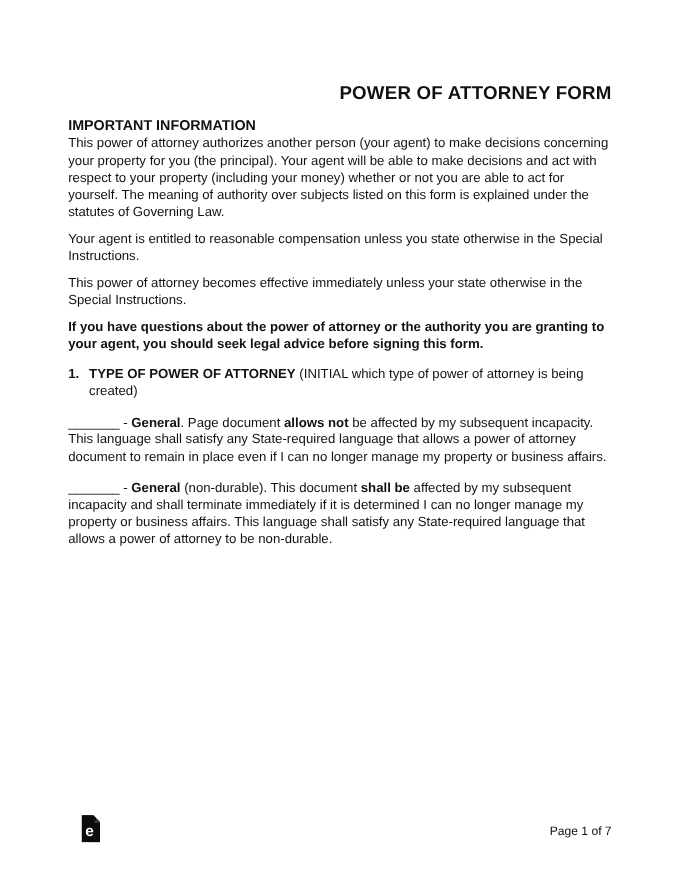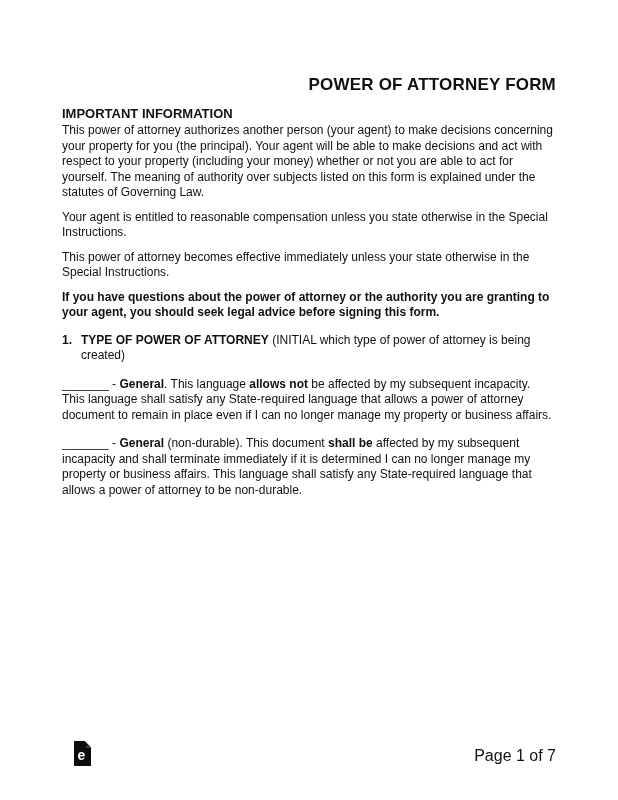--- a/index.html
+++ b/index.html
@@ -94,21 +94,21 @@
     font-weight: bold;
     font-size: 14px;
     line-height: 1;
     margin-top: 3px;
     margin-right: 2px;
   }
   .page-indicator {
     position: absolute;
     top: 749px;
     right: 62px;
-    font-size: 16px;
+    font-size: 11px;
     line-height: 14px;
     color: #111111;
   }
 </style>
 </head>
 <body>
 
 <div class="content">
 
   <h1 class="doc-title">POWER OF ATTORNEY FORM</h1>
@@ -125,21 +125,21 @@
 
   <p class="para">This power of attorney becomes effective immediately unless your state otherwise in the Special Instructions.</p>
 
   <p class="para bold-para">If you have questions about the power of attorney or the authority you are granting to your agent, you should seek legal advice before signing this form.</p>
 
   <div class="numbered-item">
     <span class="num">1.</span>
     <span class="num-body"><span class="b">TYPE OF POWER OF ATTORNEY</span><span> (INITIAL which type of power of attorney is being created)</span></span>
   </div>
 
-  <p class="para option"><span>_______ </span><span>- </span><span class="b">General</span><span>. This language </span><span class="b">allows not</span><span> be affected by my subsequent incapacity. This language shall satisfy any State-required language that allows a power of attorney document to remain in place even if I can no longer manage my property or business affairs.</span></p>
+  <p class="para option"><span>_______ </span><span>- </span><span class="b">General</span><span>. Page document </span><span class="b">allows not</span><span> be affected by my subsequent incapacity. This language shall satisfy any State-required language that allows a power of attorney document to remain in place even if I can no longer manage my property or business affairs.</span></p>
 
   <p class="para option"><span>_______ </span><span>- </span><span class="b">General</span><span> (non-durable). This document </span><span class="b">shall be</span><span> affected by my subsequent incapacity and shall terminate immediately if it is determined I can no longer manage my property or business affairs. This language shall satisfy any State-required language that allows a power of attorney to be non-durable.</span></p>
 
 </div>
 
 <div class="footer-logo">
   <span class="fold"></span>
   <span class="logo-letter">e</span>
 </div>
 

